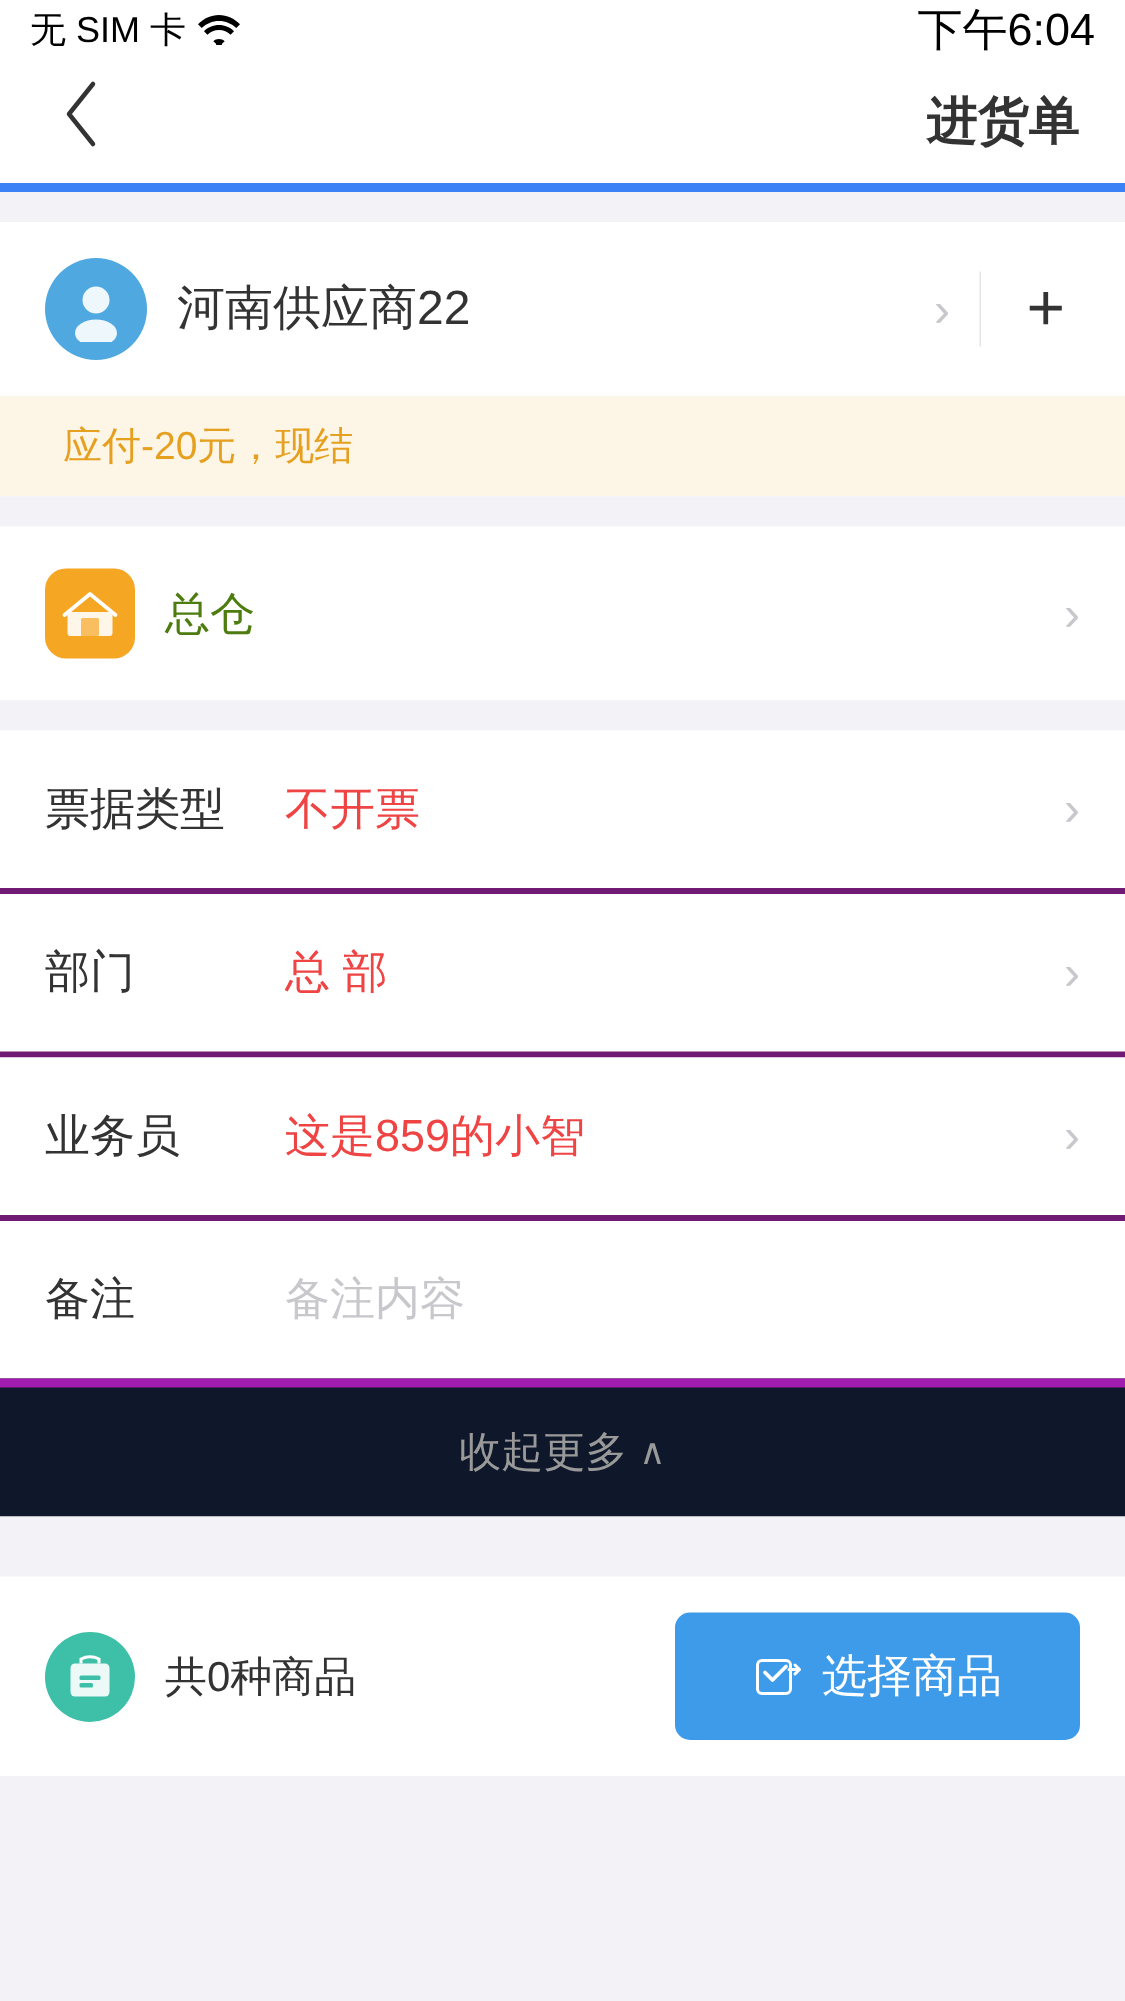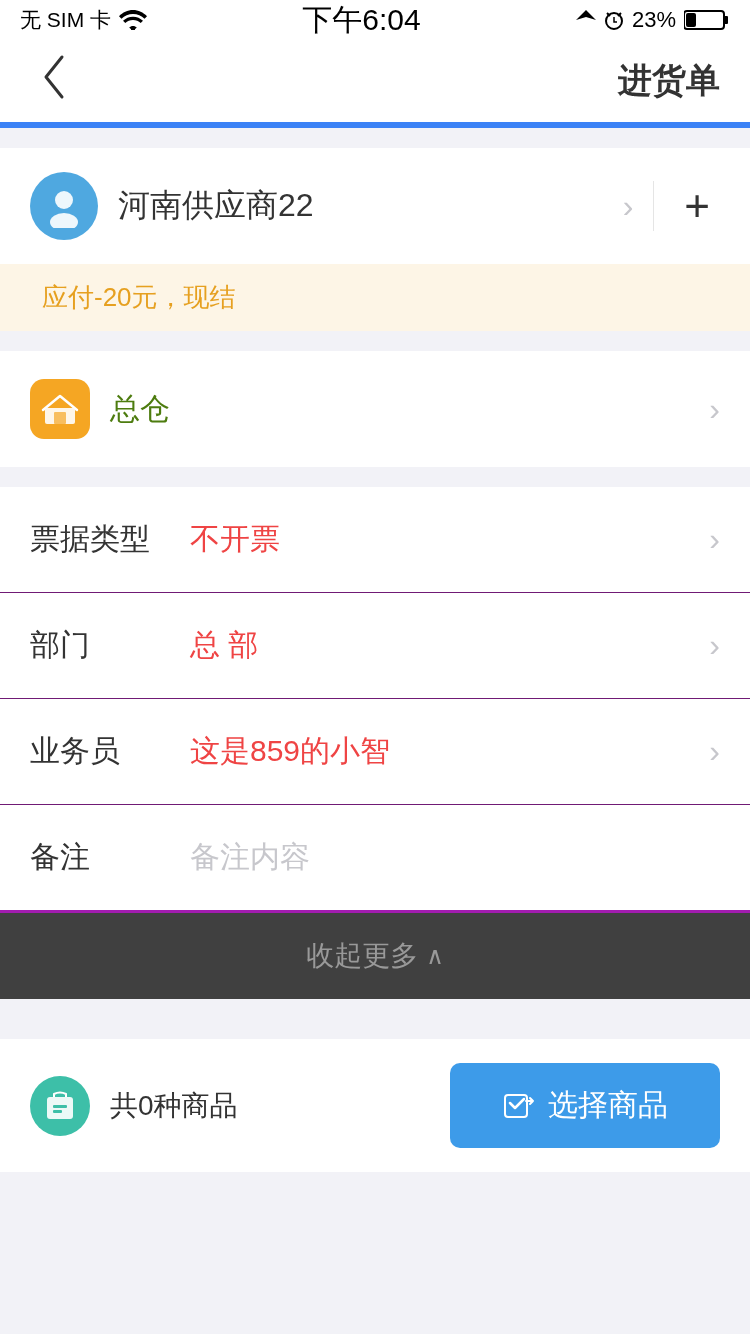--- a/index.html
+++ b/index.html
@@ -17,21 +17,21 @@
     .status-bar {
       background: #fff;
       height: 40px;
       display: flex;
       align-items: center;
       justify-content: space-between;
       padding: 0 20px;
       font-size: 24px;
       color: #000;
     }
-    .status-left { display: flex; align-items: center; gap: 8px; font-size: 21px; }
+    .status-left { display: flex; align-items: center; gap: 8px; font-size: 24px; }
     .status-center { font-size: 30px; font-weight: 500; }
     .status-right { display: flex; align-items: center; gap: 8px; font-size: 22px; }
 
     
     .nav-bar {
       background: #fff;
       height: 88px;
       display: flex;
       align-items: center;
       justify-content: space-between;
@@ -154,21 +154,21 @@
 
     
     .form-section {
       background: #fff;
       margin-top: 0;
     }
     .form-row {
       display: flex;
       align-items: center;
       padding: 32px 30px;
-      border-bottom: 1px solid #701a75;
+      border-bottom: 4px solid #701a75;
       background: #fff;
     }
     .form-row:last-child { border-bottom: none; }
     .form-label {
       font-size: 30px;
       color: #333;
       width: 120px;
       flex-shrink: 0;
     }
     .form-value {
@@ -181,27 +181,27 @@
       color: #c7c7cc;
     }
     .form-chevron {
       color: #c7c7cc;
       font-size: 32px;
       margin-left: 10px;
     }
 
     
     .collapse-bar {
-      background: #404040;
+      background: #0f172a;
       display: flex;
       align-items: center;
       justify-content: center;
       padding: 24px 30px;
       cursor: pointer;
-      border-top: 3px solid #a21caf;
+      border-top: 6px solid #a21caf;
     }
     .collapse-text {
       font-size: 28px;
       color: #999;
       margin-right: 8px;
     }
     .collapse-icon {
       font-size: 24px;
       color: #999;
     }
@@ -262,36 +262,20 @@
   <div class="status-left">
     <span>无 SIM 卡</span>
     <svg width="28" height="20" viewBox="0 0 28 20">
       <path d="M14 4C9.5 4 5.5 5.8 2.5 8.7L0 6.2C3.7 2.4 8.6 0 14 0s10.3 2.4 14 6.2l-2.5 2.5C22.5 5.8 18.5 4 14 4z" fill="#000"></path>
       <path d="M14 10c-3 0-5.7 1.2-7.7 3.1L4 10.8C6.6 8.3 10.1 6.7 14 6.7s7.4 1.6 10 4.1l-2.3 2.3C19.7 11.2 17 10 14 10z" fill="#000"></path>
       <path d="M14 16c-1.5 0-2.8.6-3.8 1.5L14 21l3.8-3.5c-1-.9-2.3-1.5-3.8-1.5z" fill="#000"></path>
       <circle cx="14" cy="19" r="2" fill="#000"></circle>
     </svg>
   </div>
   <div class="status-center">下午6:04</div>
-  <div class="status-right">
-    <svg width="20" height="20" viewBox="0 0 20 20">
-      <path d="M10 0 L20 10 L10 7 L0 10 Z" fill="#000"></path>
-    </svg>
-    <svg width="20" height="20" viewBox="0 0 20 20">
-      <circle cx="10" cy="11" r="8" fill="none" stroke="#000" stroke-width="2"></circle>
-      <path d="M10 7 L10 12 L13 12" stroke="#000" stroke-width="1.5" fill="none"></path>
-      <path d="M3 3 L6 6M17 3 L14 6" stroke="#000" stroke-width="2"></path>
-    </svg>
-    <span>23%</span>
-    <svg width="46" height="22" viewBox="0 0 46 22">
-      <rect x="0" y="2" width="40" height="18" rx="3" ry="3" fill="none" stroke="#000" stroke-width="2"></rect>
-      <rect x="40" y="7" width="4" height="8" rx="1" fill="#000"></rect>
-      <rect x="2" y="4" width="10" height="14" rx="2" fill="#000"></rect>
-    </svg>
-  </div>
 </div>
 
 <div class="nav-bar">
   <div class="nav-back">
     <svg width="28" height="48" viewBox="0 0 28 48">
       <path d="M22 4 L6 24 L22 44" stroke="#333" stroke-width="3" fill="none" stroke-linecap="round" stroke-linejoin="round"></path>
     </svg>
   </div>
   <div class="nav-title">进货单</div>
 </div>

